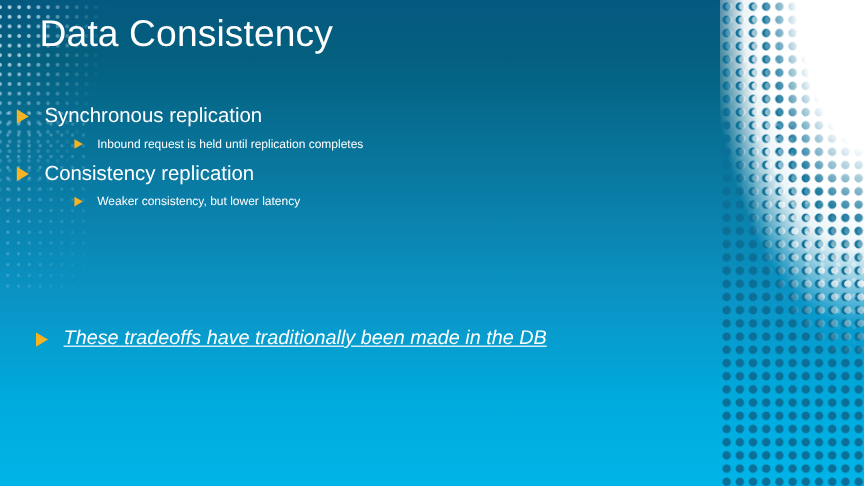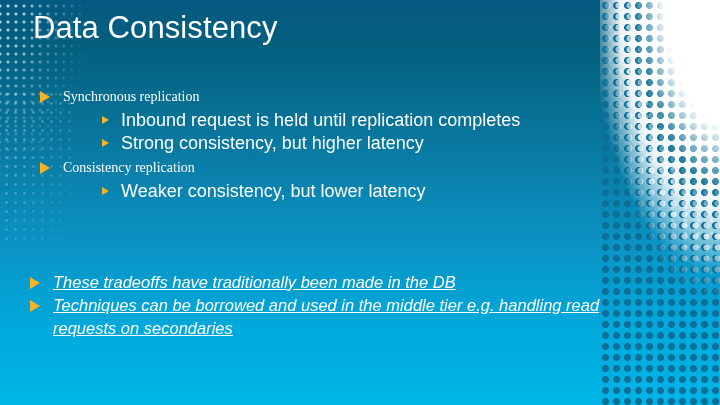--- a/index.html
+++ b/index.html
@@ -116,31 +116,29 @@
     top: 84px;
     width: 620px;
   }
 
   .bullet-row {
     display: flex;
     align-items: flex-start;
     color: #ffffff;
   }
   .lvl1 {
-    padding-left: 40px;
-    font-size: 14px;
+    padding-left: 14px;
+    font-size: 17px;
     line-height: 25px;
     margin-bottom: 0px;
-    font-family: Liberation Serif, serif;
   }
   .lvl2 {
     padding-left: 62px;
-    font-size: 18px;
+    font-size: 10px;
     line-height: 23px;
-    margin-left: 40px;
   }
   .marker {
     flex: 0 0 auto;
     display: inline-block;
     width: 0;
     height: 0;
     border-style: solid;
   }
   .lvl1 .marker {
     border-width: 6px 0 6px 10px;
@@ -198,45 +196,37 @@
     <div class="bullet-row lvl1">
       <span class="marker"></span>
       <span class="btext">Synchronous replication</span>
     </div>
 
     <div class="bullet-row lvl2">
       <span class="marker"></span>
       <span class="btext">Inbound request is held until replication completes</span>
     </div>
 
+
+    <div class="bullet-row lvl1">
+      <span class="marker"></span>
+      <span class="btext">Consistency replication</span>
+    </div>
+
+
     <div class="bullet-row lvl2">
       <span class="marker"></span>
-      <span class="btext">Strong consistency, but higher latency</span>
-    </div>
-
-    <div class="bullet-row lvl1">
-      <span class="marker"></span>
-      <span class="btext">Consistency replication</span>
-    </div>
-
-
-    <div class="bullet-row lvl2">
-      <span class="marker"></span>
       <span class="btext">Weaker consistency, but lower latency</span>
     </div>
 
   </div>
 
   <div id="closing">
 
     <div class="closing-row">
       <span class="marker"></span>
       <span class="btext">These tradeoffs have traditionally been made in the DB</span>
     </div>
 
-    <div class="closing-row">
-      <span class="marker"></span>
-      <span class="btext">Techniques can be borrowed and used in the middle tier e.g. handling read requests on secondaries</span>
-    </div>
 
   </div>
 
 </div>
 
 </body></html>

